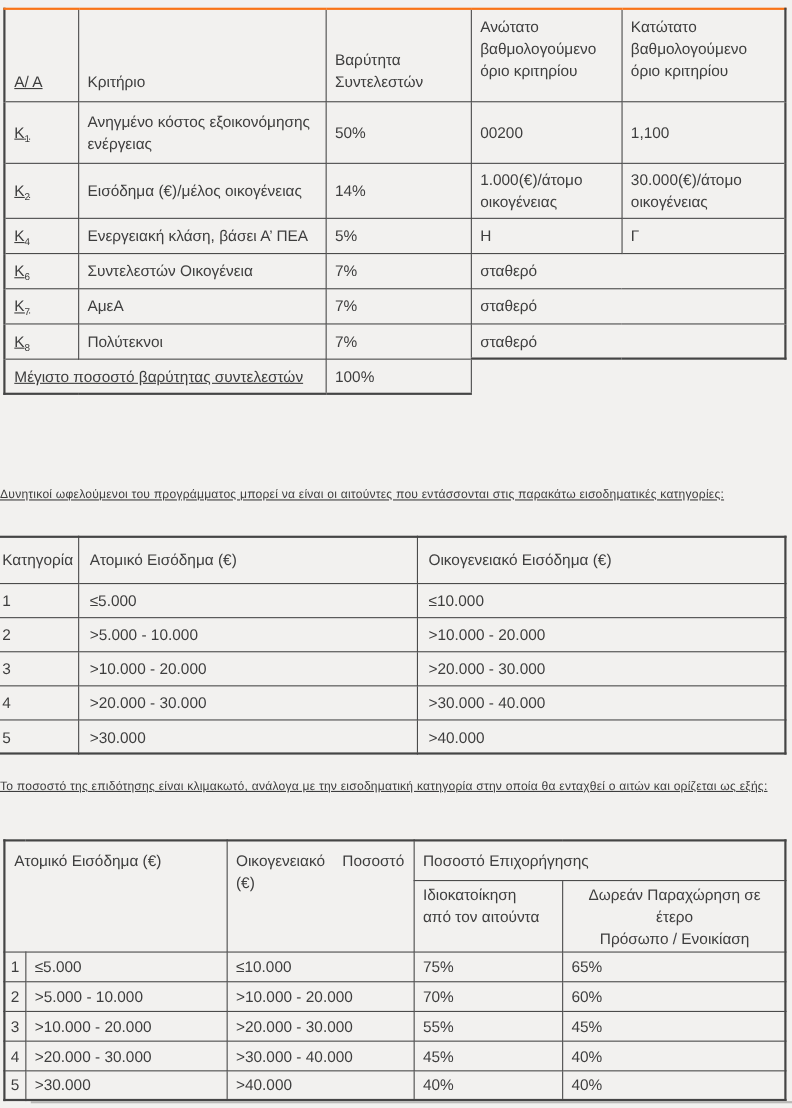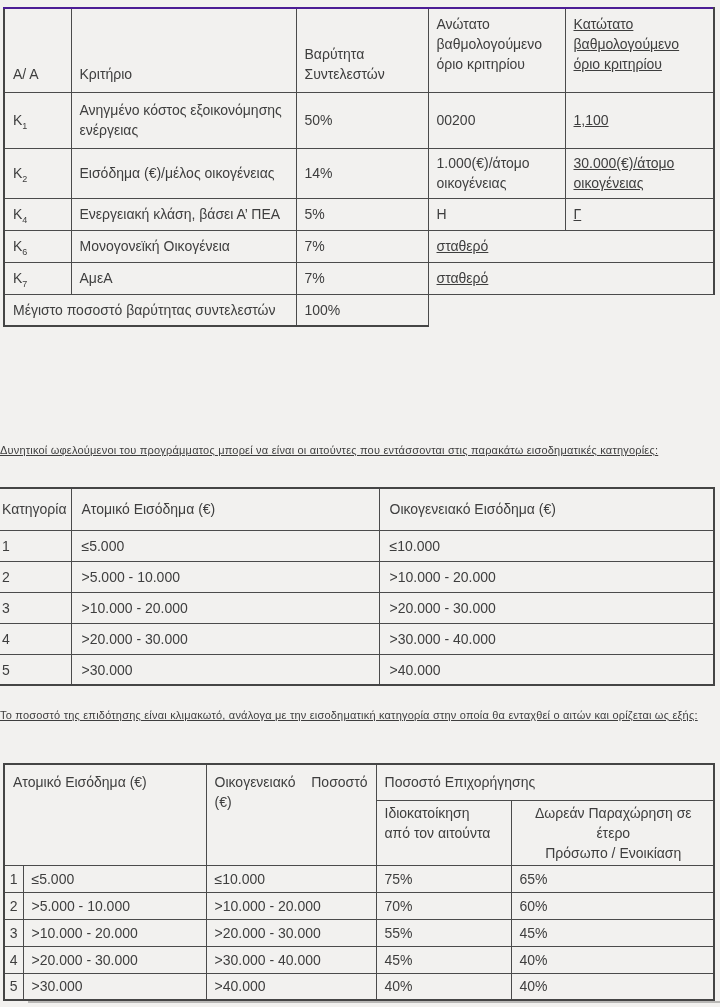--- a/index.html
+++ b/index.html
@@ -12,23 +12,23 @@
     overflow:hidden;
     font-size:14px;
   }
   .page { position:absolute; inset:0; }
 
   table { border-collapse:collapse; table-layout:fixed; position:absolute; }
   td { border:1px solid #4b4b4b; vertical-align:middle; padding:2px 6px 2px 8px; line-height:20px; overflow:hidden; }
 
   
   .t1 { left:3px; top:7px; width:710px; }
-  .t1 .thT { border-top:2px solid #4c1d95; }
-  .t1 .thL { border-left:2px solid #454545; }
-  .t1 .thR { border-right:2px solid #454545;text-decoration:underline; }
+  .t1 .thT { border-top:2px solid #f97316; }
+  .t1 .thL { border-left:2px solid #454545;text-decoration:underline; }
+  .t1 .thR { border-right:2px solid #454545; }
   .t1 .hdr td { vertical-align:bottom; padding-bottom:8px; }
   .t1 .hdr .vtop { vertical-align:top; padding-top:5px; }
   .t1 .phantom { border-right:none; border-bottom:none; background:transparent; }
   .t1 .bthick { border-bottom:2px solid #454545; }
   .nowrap { white-space:nowrap; }
   sub { font-size:9px; line-height:0; }
 
   
   .para {
     position:absolute; left:0; width:708px;
@@ -95,29 +95,35 @@
     </tr>
     <tr>
       <td class="thL" style="height:32px"><span>Κ</span><sub>4</sub></td>
       <td class="nowrap">Ενεργειακή κλάση, βάσει Α’ ΠΕΑ</td>
       <td>5%</td>
       <td>Η</td>
       <td class="thR">Γ</td>
     </tr>
     <tr>
       <td class="thL" style="height:32px"><span>Κ</span><sub>6</sub></td>
-      <td class="nowrap">Μονογονεϊκή Οικογένεια</td>
+      <td class="nowrap">Συντελεστών Οικογένεια</td>
       <td>7%</td>
       <td class="thR" colspan="2">σταθερό</td>
     </tr>
     <tr>
       <td class="thL" style="height:32px"><span>Κ</span><sub>7</sub></td>
       <td class="nowrap">ΑμεΑ</td>
       <td>7%</td>
       <td class="thR" colspan="2">σταθερό</td>
+    </tr>
+    <tr>
+      <td class="thL" style="height:32px"><span>Κ</span><sub>8</sub></td>
+      <td class="nowrap">Πολύτεκνοι</td>
+      <td>7%</td>
+      <td class="thR bthick" colspan="2">σταθερό</td>
     </tr>
     <tr>
       <td class="thL bthick nowrap" colspan="2" style="height:32px">Μέγιστο ποσοστό βαρύτητας συντελεστών</td>
       <td class="bthick">100%</td>
       <td class="phantom" colspan="2"></td>
     </tr>
   </tbody>
     </table>
 
   <p class="para p1">Δυνητικοί ωφελούμενοι του προγράμματος μπορεί να είναι οι αιτούντες που εντάσσονται στις παρακάτω εισοδηματικές κατηγορίες:</p>

